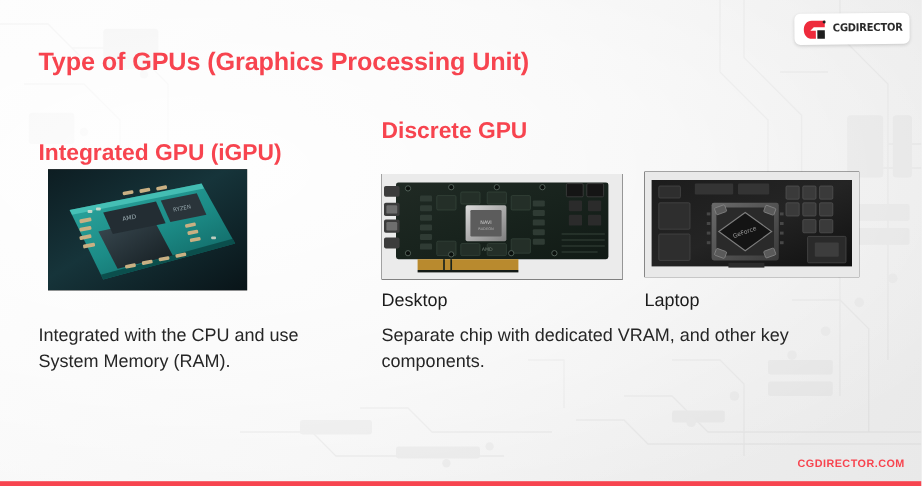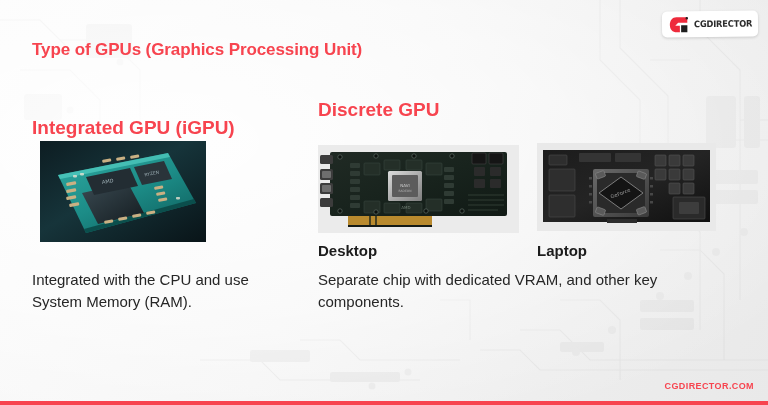--- a/index.html
+++ b/index.html
@@ -70,21 +70,21 @@
     transform: scaleX(0.92);
     transform-origin: left center;
     white-space: nowrap;
   }
 
   
   .title {
     position: absolute;
     left: 32px;
     top: 40px;
-    font-size: 17px;
+    font-size: 21px;
     font-weight: bold;
     color: #f7444f;
     letter-spacing: -0.1px;
     white-space: nowrap;
   }
   .sub-igpu {
     position: absolute;
     left: 32px;
     top: 99px;
     font-size: 19px;
@@ -112,21 +112,21 @@
   .pic svg { display: block; width: 100%; height: 100%; }
 
   #pic-igpu   { left: 40px;  top: 141px; width: 166px; height: 101px; }
   #pic-desktop{ left: 318px; top: 145px; width: 201px; height: 88px; }
   #pic-laptop { left: 537px; top: 143px; width: 179px; height: 88px; }
 
   
   .lbl {
     position: absolute;
     font-size: 15px;
-    font-weight: bold;
+    font-weight: normal;
     color: #1c1c1c;
     white-space: nowrap;
   }
   #lbl-desktop { left: 318px; top: 242px; }
   #lbl-laptop  { left: 537px; top: 242px; }
 
   
   .body-copy {
     position: absolute;
     font-size: 15px;

